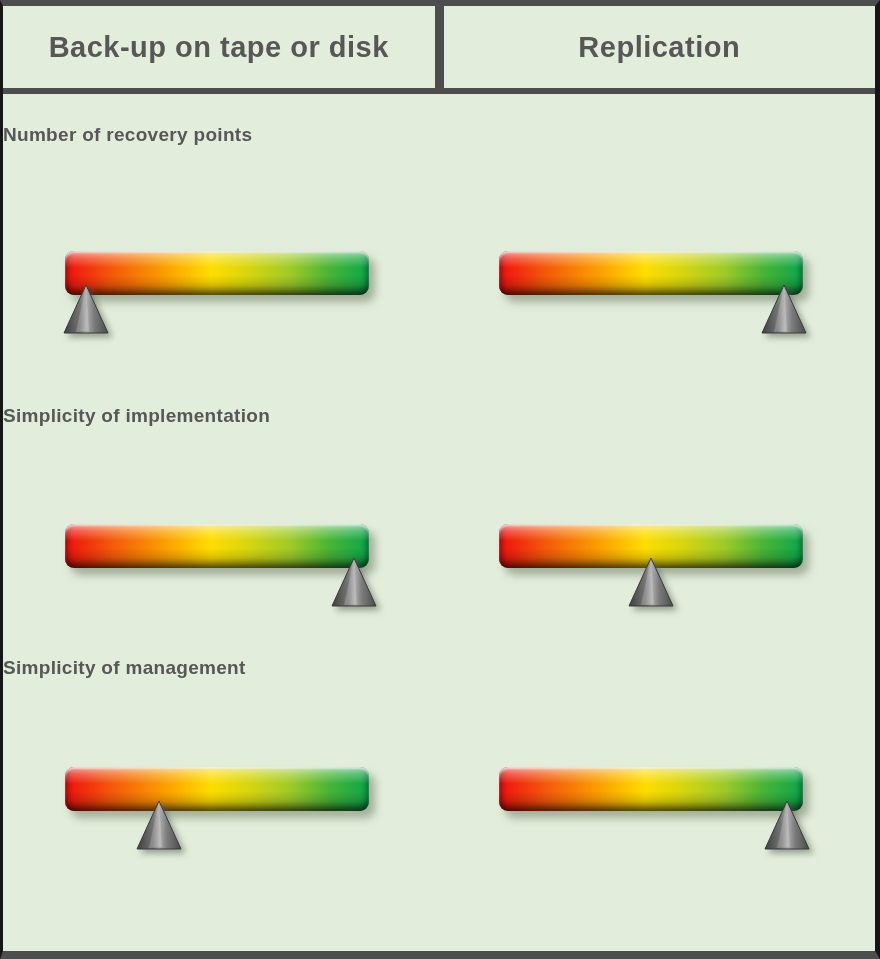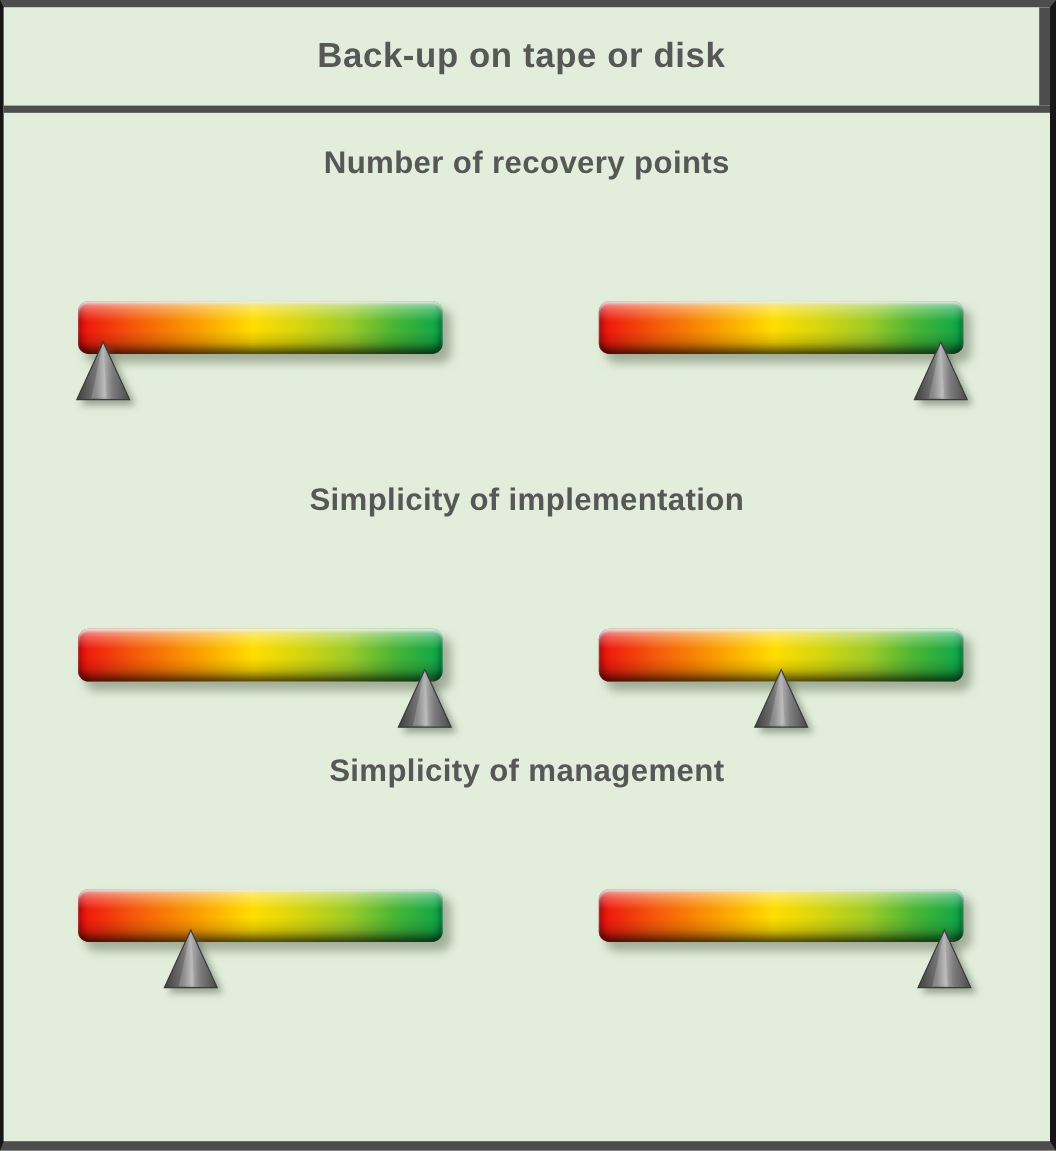--- a/index.html
+++ b/index.html
@@ -28,27 +28,26 @@
     font-size:29px;font-weight:bold;
     letter-spacing:.5px;
   }
   .header-divider{
     width:9px;
     background:var(--frame,#4d4d4d);
   }
   
   .section-title{
     height:36px;line-height:36px;
-    text-align:center;
-    font-size:26px;font-weight:bold;
+    font-size:19px;font-weight:bold;
     letter-spacing:.3px;
   }
   .title-1{margin-top:23px;}
   .title-2{margin-top:103px;}
-  .title-3{margin-top:56px;}
+  .title-3{margin-top:82px;}
   .bar-row{
     display:flex;
     height:44px;
   }
   .bar-row-1{margin-top:98px;}
   .bar-row-2{margin-top:90px;}
   .bar-row-3{margin-top:81px;}
   .bar-cell{
     flex:1 1 0;
     position:relative;
@@ -110,20 +109,23 @@
   </defs>
 </svg>
 
 <div class="frame">
 
   <div class="header-row">
     <div class="header-cell">
       <span>Back-up on tape or disk</span>
     </div>
     <div class="header-divider"></div>
+    <div class="header-cell">
+      <span>Replication</span>
+    </div>
   </div>
 
   <div class="section-title title-1">Number of recovery points</div>
   <div class="bar-row bar-row-1">
     <div class="bar-cell left">
       <div class="scale">
         <svg class="marker" viewBox="0 0 48 52" style="left: calc(7% - 24px);">
           <polygon points="24,2 46,50 2,50" fill="url(#coneGrad)" stroke="#3a3a3a" stroke-width="1"></polygon>
           <polygon points="24,2 27,48 14,49" fill="rgba(255,255,255,0.18)"></polygon>
         </svg>

